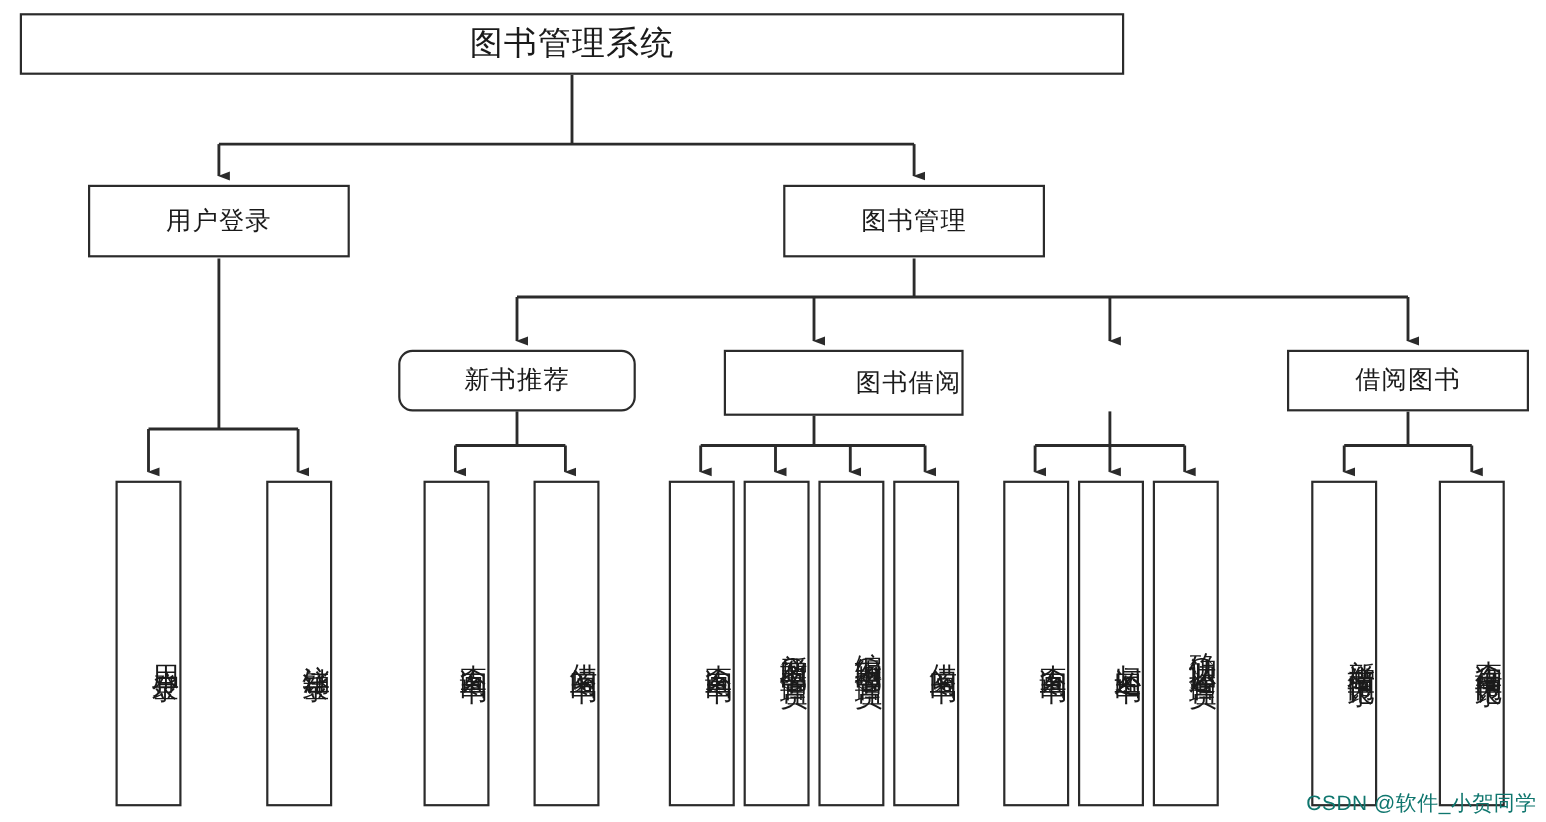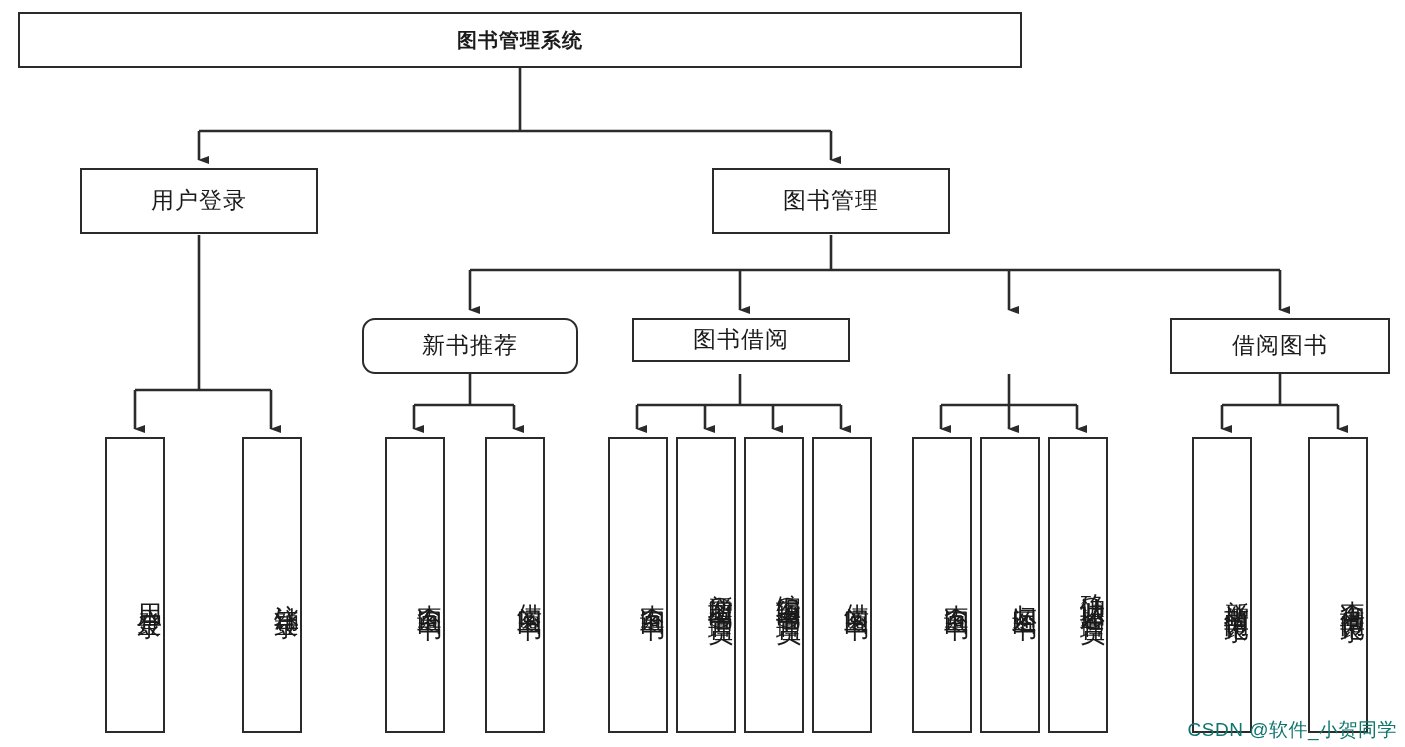--- a/index.html
+++ b/index.html
@@ -36,22 +36,21 @@
     justify-content: center;
     color: #1a1a1a;
     z-index: 2;
   }
   .node.horiz {
     font-size: 23px;
     letter-spacing: 1px;
     line-height: 1.2;
   }
   .node.root {
-    font-size: 20px;
-    font-weight: bold;
+    font-size: 30px;
   }
   .node.vert {
     writing-mode: vertical-rl;
     text-orientation: upright;
     align-items: flex-start;
     justify-content: center;
     padding-top: 14px;
     font-size: 25px;
     line-height: 1.05;
     letter-spacing: 4px;
@@ -134,21 +133,21 @@
   <div class="node horiz" style="left:80px; top:168px; width:238px; height:66px;">
     <span>用户登录</span>
   </div>
   <div class="node horiz" style="left:712px; top:168px; width:238px; height:66px;">
     <span>图书管理</span>
   </div>
 
   <div class="node horiz" style="left:362px; top:318px; width:216px; height:56px;border-radius:13px;">
     <span>新书推荐</span>
   </div>
-  <div class="node horiz" style="left:632px; top:318px; width:218px; height:44px;">
+  <div class="node horiz" style="left:658px; top:318px; width:218px; height:60px;justify-content:flex-end;">
     <span>图书借阅</span>
   </div>
   <div class="node horiz" style="left:1170px; top:318px; width:220px; height:56px;">
     <span>借阅图书</span>
   </div>
 
   <div class="node vert" style="left:105px; top:437px; width:60px; height:296px;">
     <span class="vlabel">用户登录</span>
   </div>
   <div class="node vert" style="left:242px; top:437px; width:60px; height:296px;">

